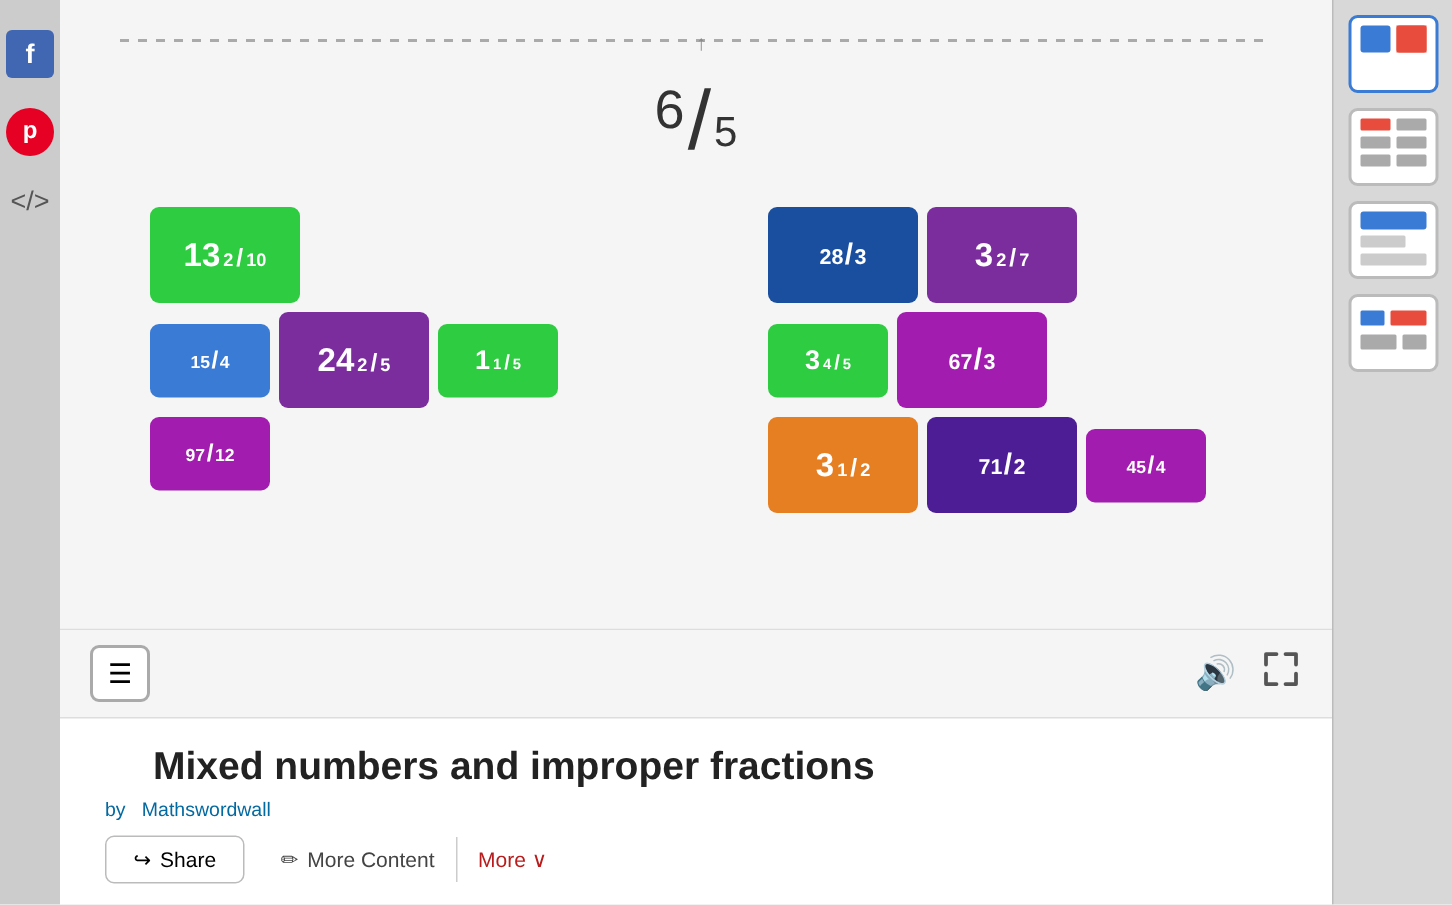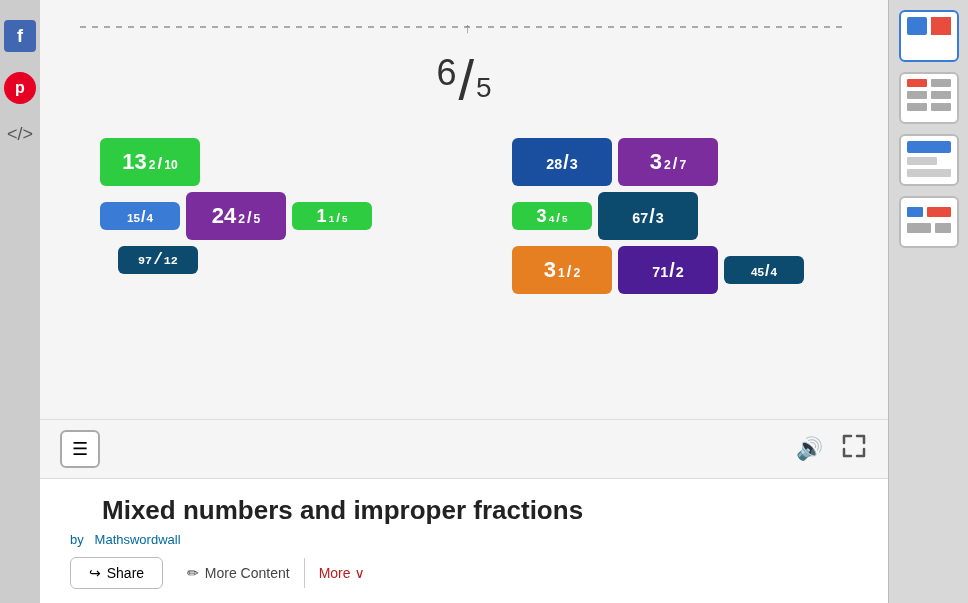--- a/index.html
+++ b/index.html
@@ -113,36 +113,36 @@
       color: white;
       font-weight: bold;
       display: flex;
       align-items: center;
       justify-content: center;
       cursor: pointer;
       position: relative;
     }
 
     .card-lg {
-      height: 48px;
+      height: 64px;
       padding: 0 14px;
       font-size: 22px;
       min-width: 100px;
     }
     .card-md {
-      height: 28px;
+      height: 49px;
       padding: 0 12px;
       font-size: 18px;
       min-width: 80px;
     }
 
     .card-green { background: #2ecc40; }
     .card-blue { background: #3a7bd5; }
     .card-purple { background: #7b2d9e; }
-    .card-red { background: #0c4a6e; }
+    .card-red { background: #a21caf; }
     .card-orange { background: #e67e22; }
     .card-darkblue { background: #1a4fa0; }
     .card-cyan { background: #4c1d95; }
 
     
     .mixed-frac {
       display: inline-flex;
       align-items: baseline;
       gap: 2px;
     }
@@ -408,21 +408,21 @@
           <div class="card card-md card-green">
             <span class="mixed-frac">
               <span class="whole">1</span>
               <span class="top">1</span>
               <span class="slash-char">/</span>
               <span class="bot">5</span>
             </span>
           </div>
         </div>
 
-        <div class="card-row" style="margin-left:18px;font-family:Liberation Mono, monospace;">
+        <div class="card-row" style="margin-left:0;">
           <div class="card card-md card-red">
             <span class="improper-frac">
               <span class="top">97</span>
               <span class="slash-char">/</span>
               <span class="bot">12</span>
             </span>
           </div>
         </div>
       </div>
 

